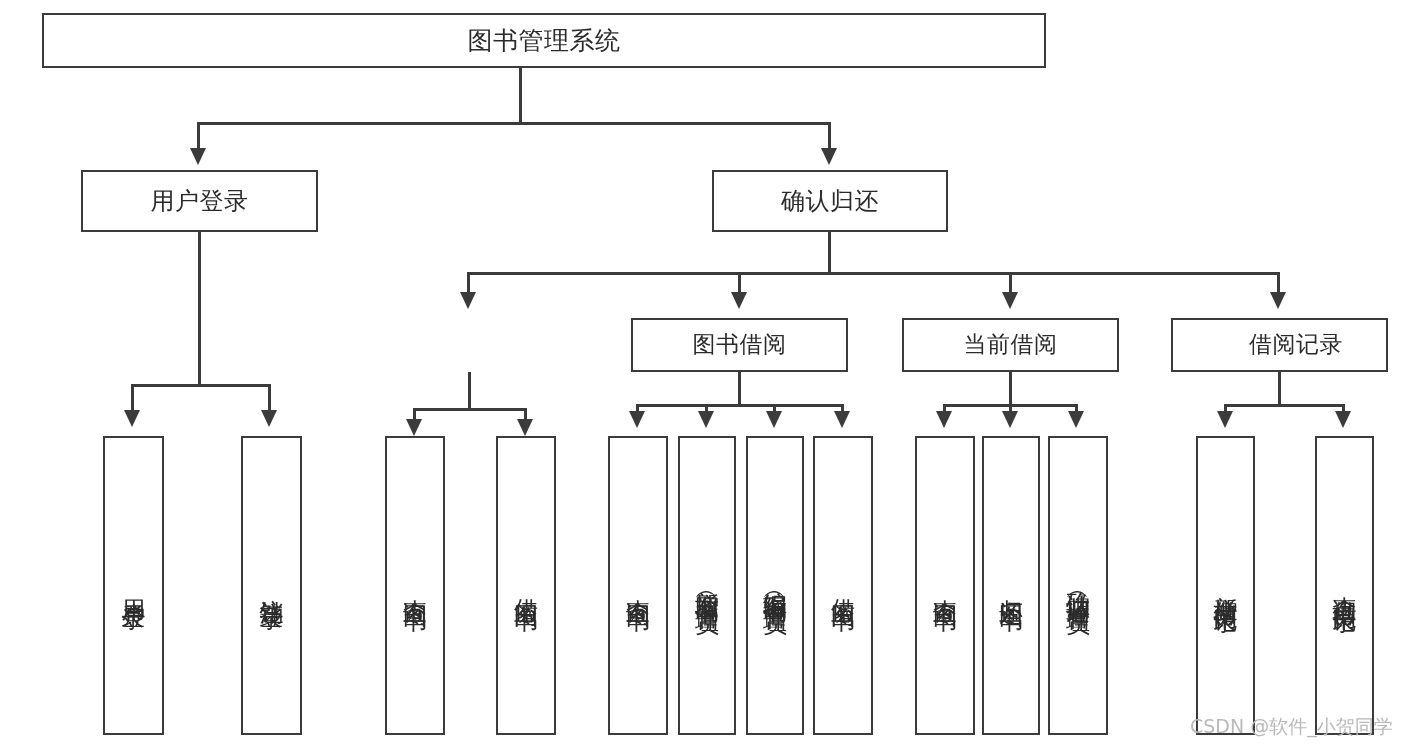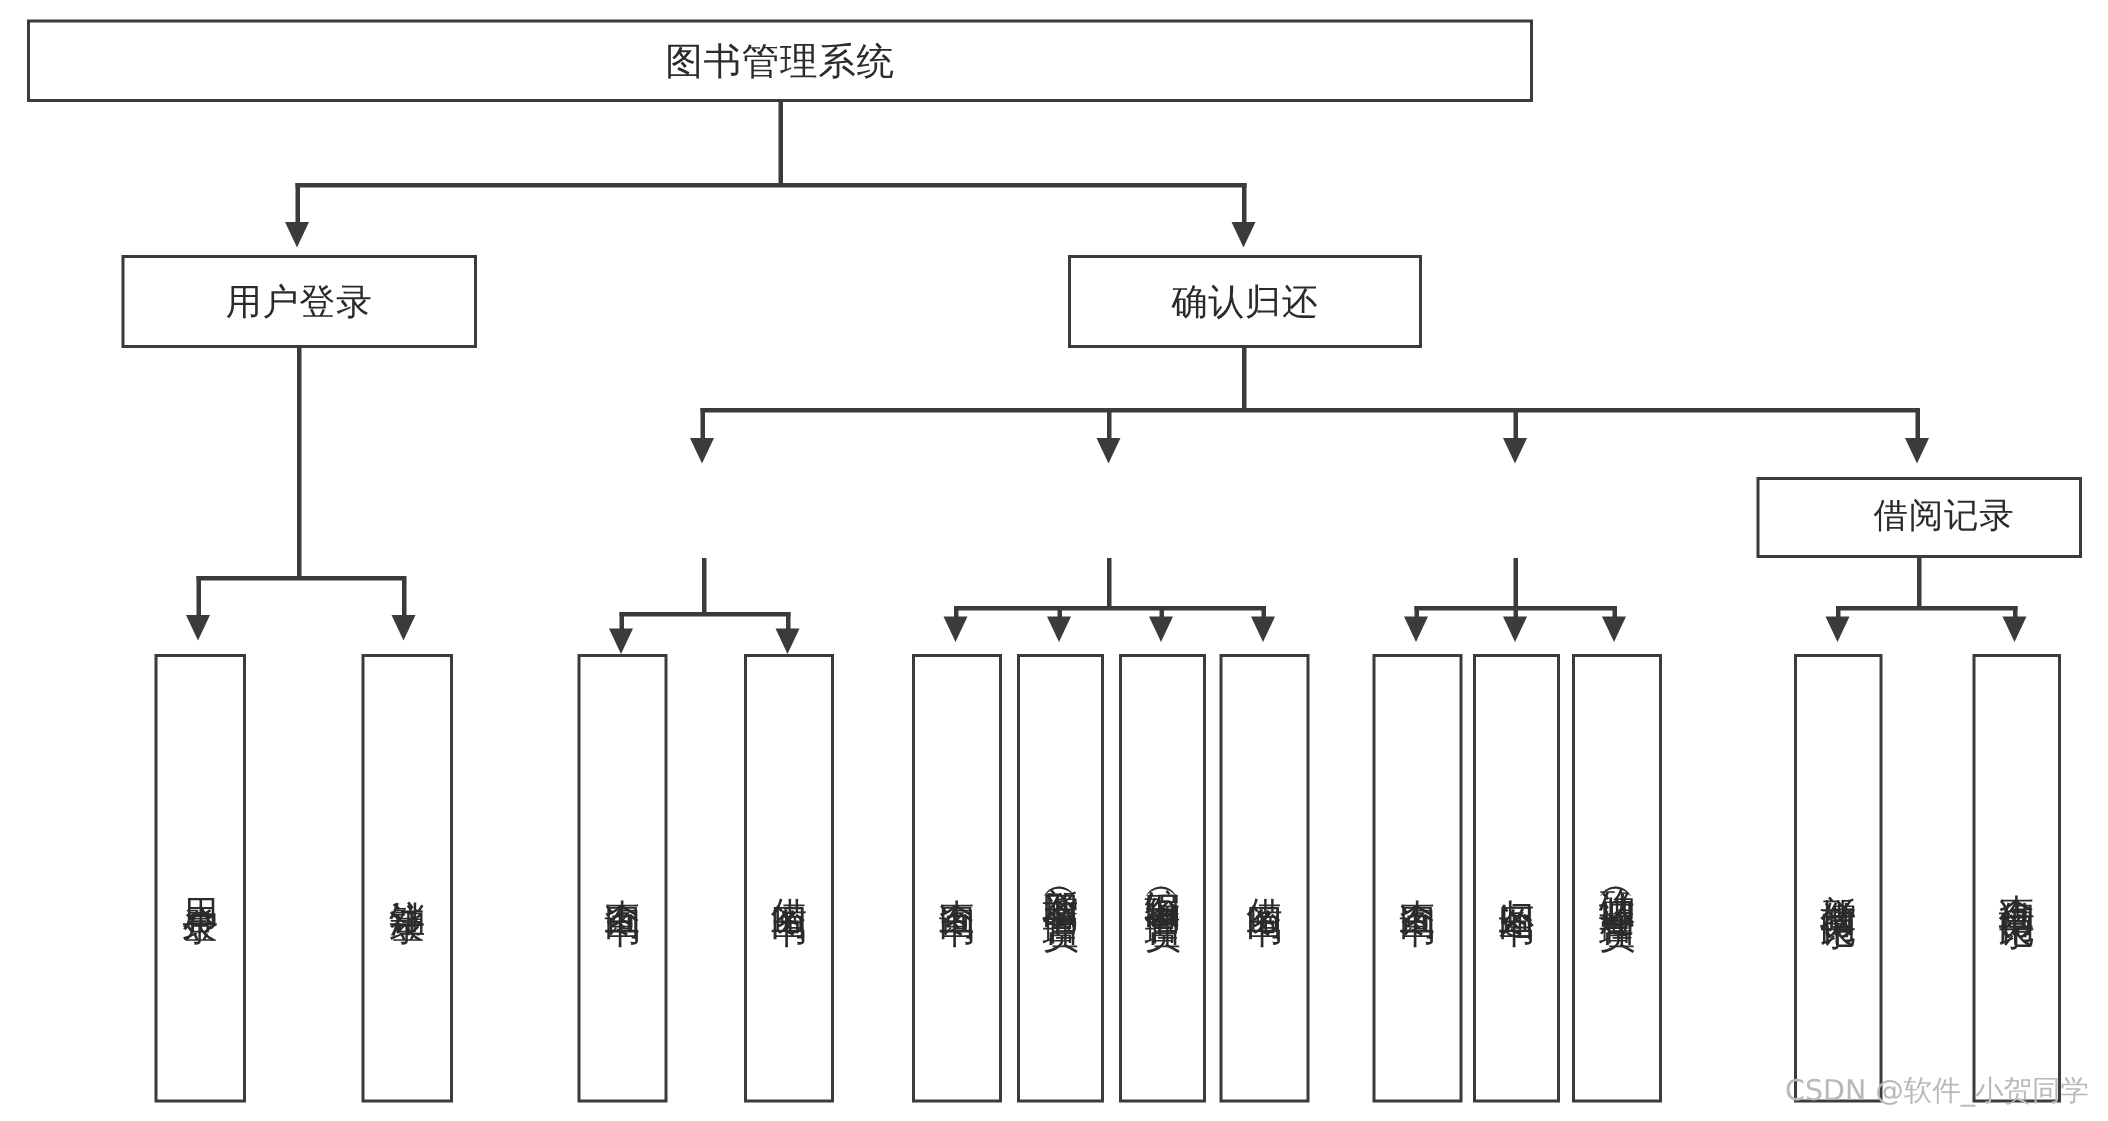--- a/index.html
+++ b/index.html
@@ -27,21 +27,21 @@
     align-items: center;
     justify-content: center;
     color: #2b2b2b;
     line-height: 1.18;
   }
   .node .lbl {
     display: block;
     text-align: center;
     letter-spacing: 0.5px;
   }
-  .node.root   { font-size: 25px; }
+  .node.root   { font-size: 25px; margin-left: 24px; }
   .node.lvl2   { font-size: 24px; }
   .node.lvl3   { font-size: 23px; }
 
   
   .node.leaf {
     font-size: 24px;
     align-items: center;
     justify-content: center;
   }
   .node.leaf .lbl {
@@ -126,20 +126,26 @@
 
   <div class="seg vseg" style="left:738px; top:272px; width:3px; height:22px;"></div>
   <div class="arrow" style="left:731px; top:292px;"></div>
 
   <div class="seg vseg" style="left:1009px; top:272px; width:3px; height:22px;"></div>
   <div class="arrow" style="left:1002px; top:292px;"></div>
 
   <div class="seg vseg" style="left:1277px; top:272px; width:3px; height:22px;"></div>
   <div class="arrow" style="left:1270px; top:292px;"></div>
 
+  <div class="node lvl3" style="left:631px; top:318px; width:217px; height:54px;">
+    <span class="lbl">图书借阅</span>
+  </div>
+  <div class="node lvl3" style="left:902px; top:318px; width:217px; height:54px;">
+    <span class="lbl">当前借阅</span>
+  </div>
   <div class="node lvl3" style="left:1171px; top:318px; width:217px; height:54px;padding-left:33px;">
     <span class="lbl">借阅记录</span>
   </div>
 
   <div class="seg vseg" style="left:468px; top:372px; width:3px; height:36px;"></div>
   <div class="seg hseg" style="left:413px; top:408px; width:114px; height:3px;"></div>
   <div class="seg vseg" style="left:413px; top:408px; width:3px; height:14px;"></div>
   <div class="arrow" style="left:406px; top:419px;"></div>
   <div class="seg vseg" style="left:524px; top:408px; width:3px; height:14px;"></div>
   <div class="arrow" style="left:517px; top:419px;"></div>

